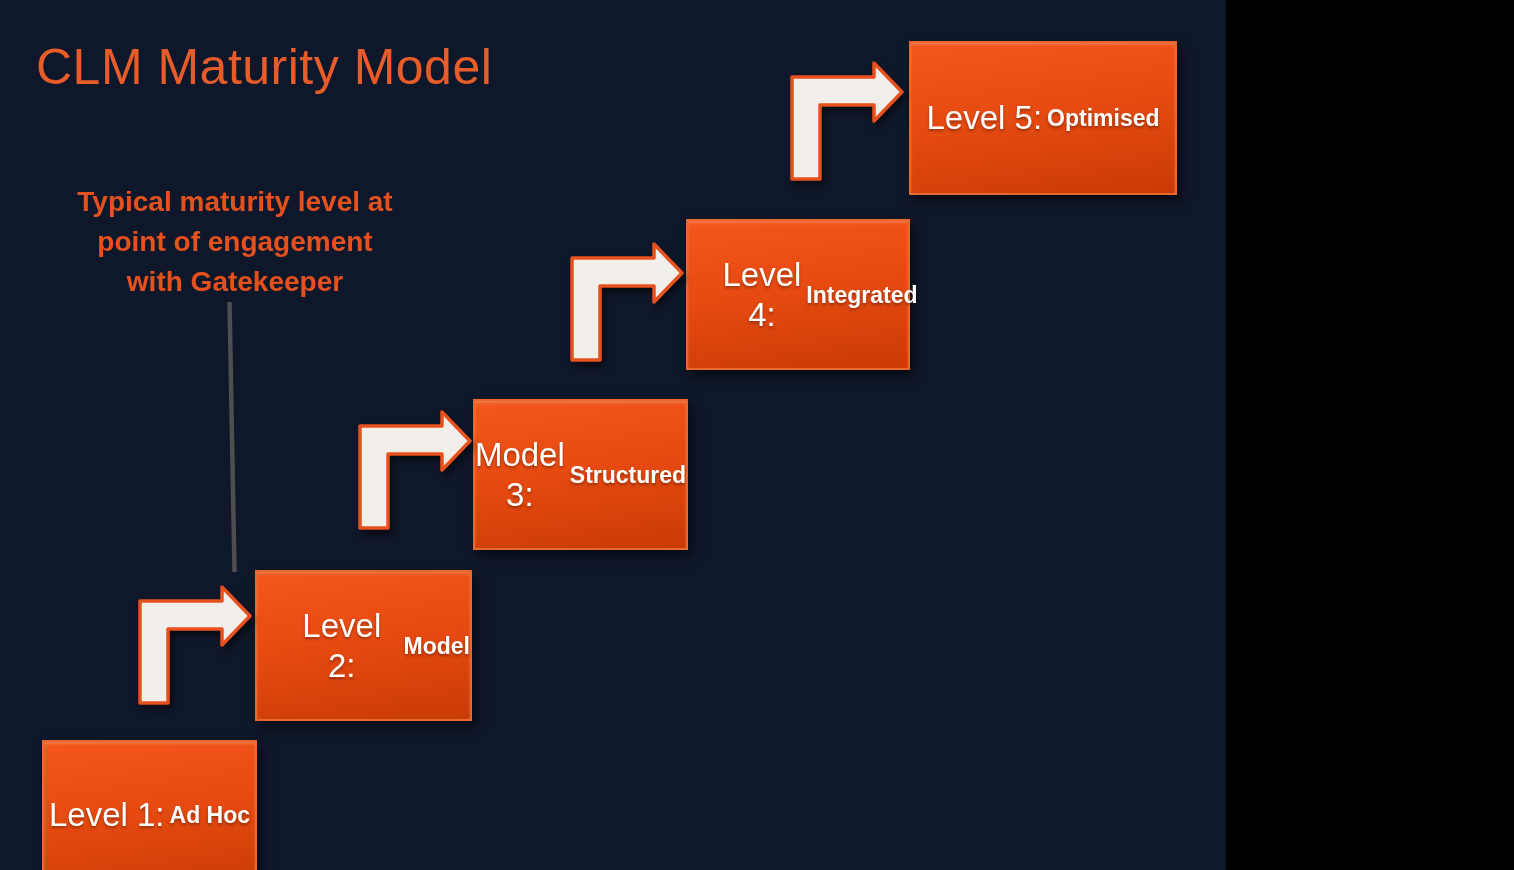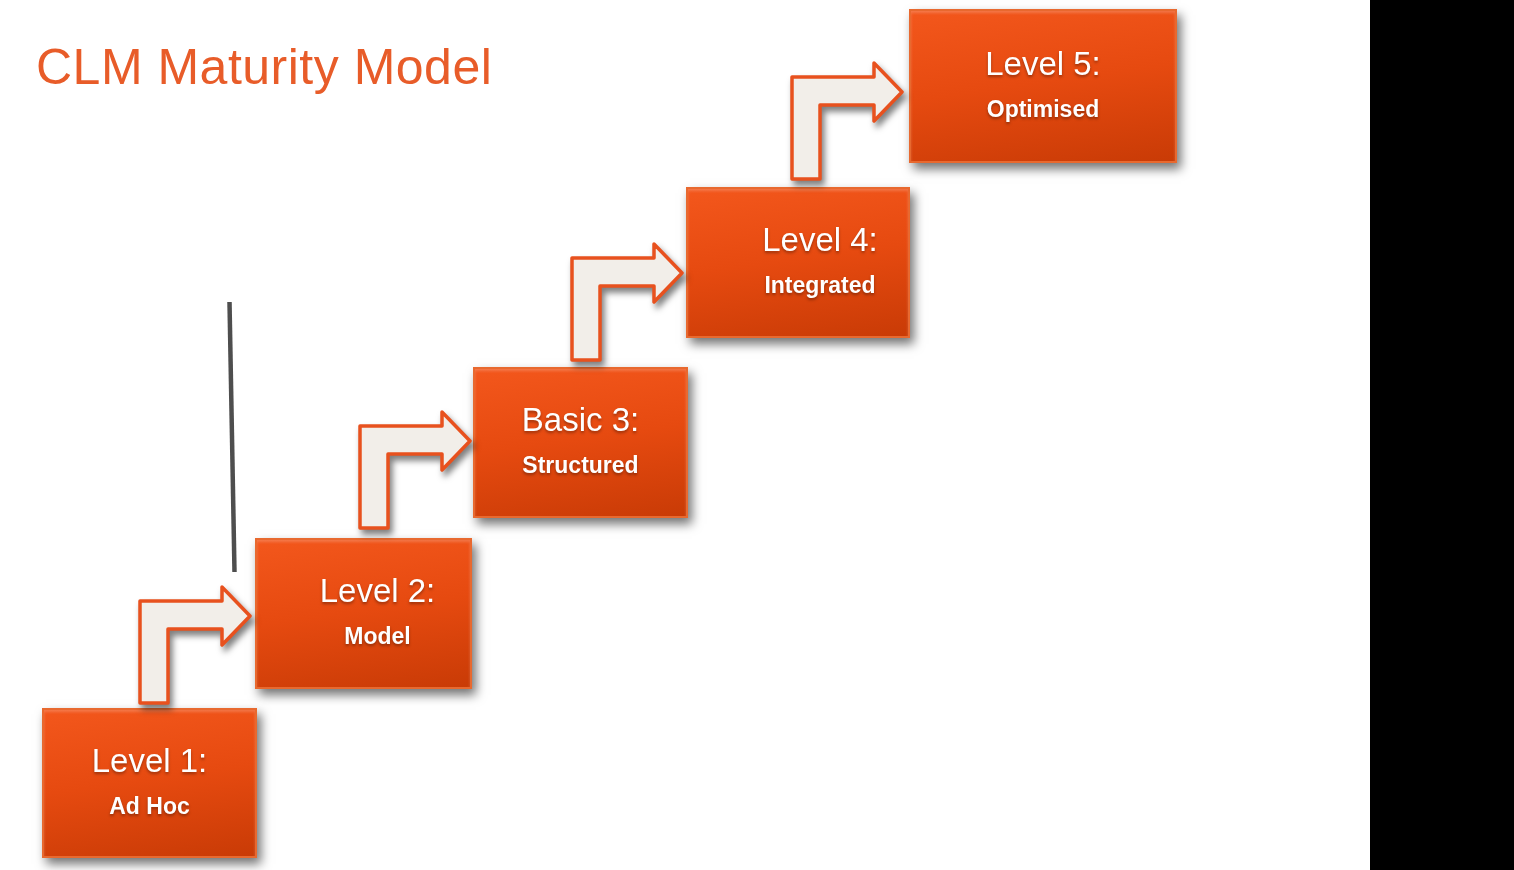--- a/index.html
+++ b/index.html
@@ -2,23 +2,23 @@
 <html><head>
 <meta charset="utf-8">
 <style>
   html, body {
     margin: 0;
     padding: 0;
     background: #000000;
   }
   .canvas {
     position: relative;
-    width: 1370px;
+    width: 1226px;
     height: 870px;
-    background: #ffffff;
+    background: #0f172a;
     overflow: hidden;
     font-family: "Liberation Sans", "DejaVu Sans", sans-serif;
   }
 
   
   .title {
     position: absolute;
     left: 36px;
     top: 38px;
     margin: 0;
@@ -50,29 +50,30 @@
     top: 299px;
     width: 16px;
     height: 278px;
   }
 
   
   .level-box {
     position: absolute;
     box-sizing: border-box;
     display: flex;
-    flex-direction: column;
+    flex-direction: row;
     align-items: center;
     justify-content: center;
     gap: 5px;
     text-align: center;
     color: #FFFFFF;
     background: linear-gradient(172deg, #F3571C 0%, #E64A10 48%, #C93B06 100%);
     border: 2px solid #E8692F;
     box-shadow: 4px 6px 10px rgba(0,0,0,0.55), inset 0 2px 3px rgba(255,255,255,0.20);
+    margin-top: 32px;
   }
   .level-box .lvl {
     font-size: 33px;
     font-weight: 400;
     line-height: 40px;
     text-shadow: 0 2px 3px rgba(0,0,0,0.35);
   }
   .level-box .nm {
     font-size: 23px;
     font-weight: 700;
@@ -103,37 +104,42 @@
     stroke-linejoin: round;
   }
 </style>
 </head>
 <body>
 
 <div class="canvas">
 
   <h1 class="title">CLM Maturity Model</h1>
 
+  <div class="annotation">
+    <div>Typical maturity level at</div>
+    <div>point of engagement</div>
+    <div>with Gatekeeper</div>
+  </div>
 
   <svg class="pointer-line" viewBox="0 0 16 278">
     <line x1="5.5" y1="3" x2="10.5" y2="273" stroke="#4E4E4E" stroke-width="4.5"></line>
   </svg>
 
   <div class="level-box lb1">
     <div class="lvl">Level 1:</div>
     <div class="nm">Ad Hoc</div>
   </div>
 
   <div class="level-box lb2">
     <div class="lvl">Level 2:</div>
     <div class="nm">Model</div>
   </div>
 
   <div class="level-box lb3">
-    <div class="lvl">Basic 3:</div>
+    <div class="lvl">Model 3:</div>
     <div class="nm">Structured</div>
   </div>
 
   <div class="level-box lb4">
     <div class="lvl">Level 4:</div>
     <div class="nm">Integrated</div>
   </div>
 
   <div class="level-box lb5">
     <div class="lvl">Level 5:</div>

